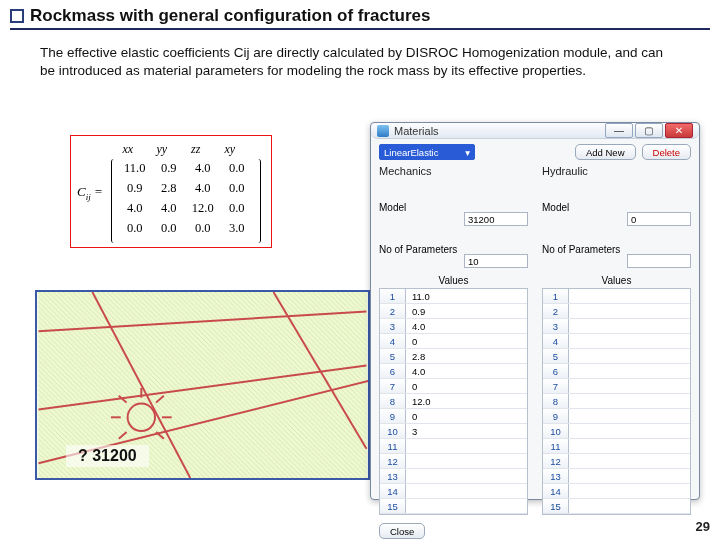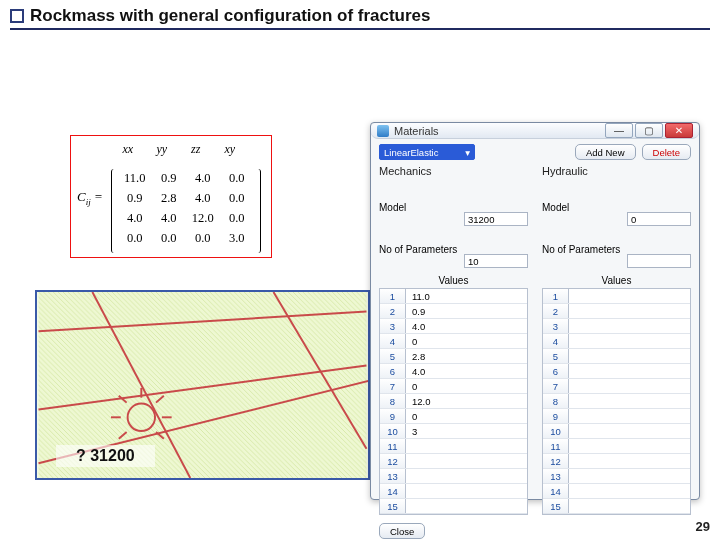--- a/index.html
+++ b/index.html
@@ -76,44 +76,44 @@
     border-left: 1.5px solid #000;
     border-right: 1.5px solid #000;
     border-radius: 3px;
   }
   .matrix-header {
     display: grid;
     grid-template-columns: repeat(4, 34px);
     font-style: italic;
     text-align: center;
     font-size: 12px;
-    margin-bottom: 12px;
+    margin-bottom: 2px;
   }
   .matrix span { text-align: center; font-size: 12.5px; }
 
   .rockmass {
     position: absolute;
     left: 35px;
     top: 290px;
     width: 335px;
     height: 190px;
     border: 2px solid #3a5aa8;
     background: #f4fbe6;
     overflow: hidden;
   }
   .rockmass svg { width: 100%; height: 100%; display:block; }
   .qlabel {
     position: absolute;
-    left: 56px;
+    left: 66px;
     top: 445px;
     font-size: 16px;
     font-weight: bold;
     color: #111;
     background: rgba(255,255,255,0.6);
-    padding: 2px 20px;
+    padding: 2px 12px;
   }
 
   .win {
     position: absolute;
     right: 20px;
     top: 122px;
     width: 330px;
     height: 378px;
     border: 1px solid #7a8aa2;
     border-radius: 4px;
@@ -229,20 +229,23 @@
 </style>
 </head>
 <body>
 
 <div class="slide">
   <div class="title-row">
     <span class="title-bullet"></span>
     <span class="title">Rockmass with general configuration of fractures</span>
   </div>
 
+  <div class="body-text">
+    <span>The effective elastic coefficients Cij are directly calculated by  DISROC Homogenization module, and can be introduced as material parameters for modeling the rock mass by its effective properties.</span>
+  </div>
 
   <div class="matrix-box">
     <div>
       <div class="matrix-label">C<sub>ij</sub> =</div>
     </div>
     <div>
       <div class="matrix-header">
         <span>xx</span>
         <span>yy</span>
         <span>zz</span>

